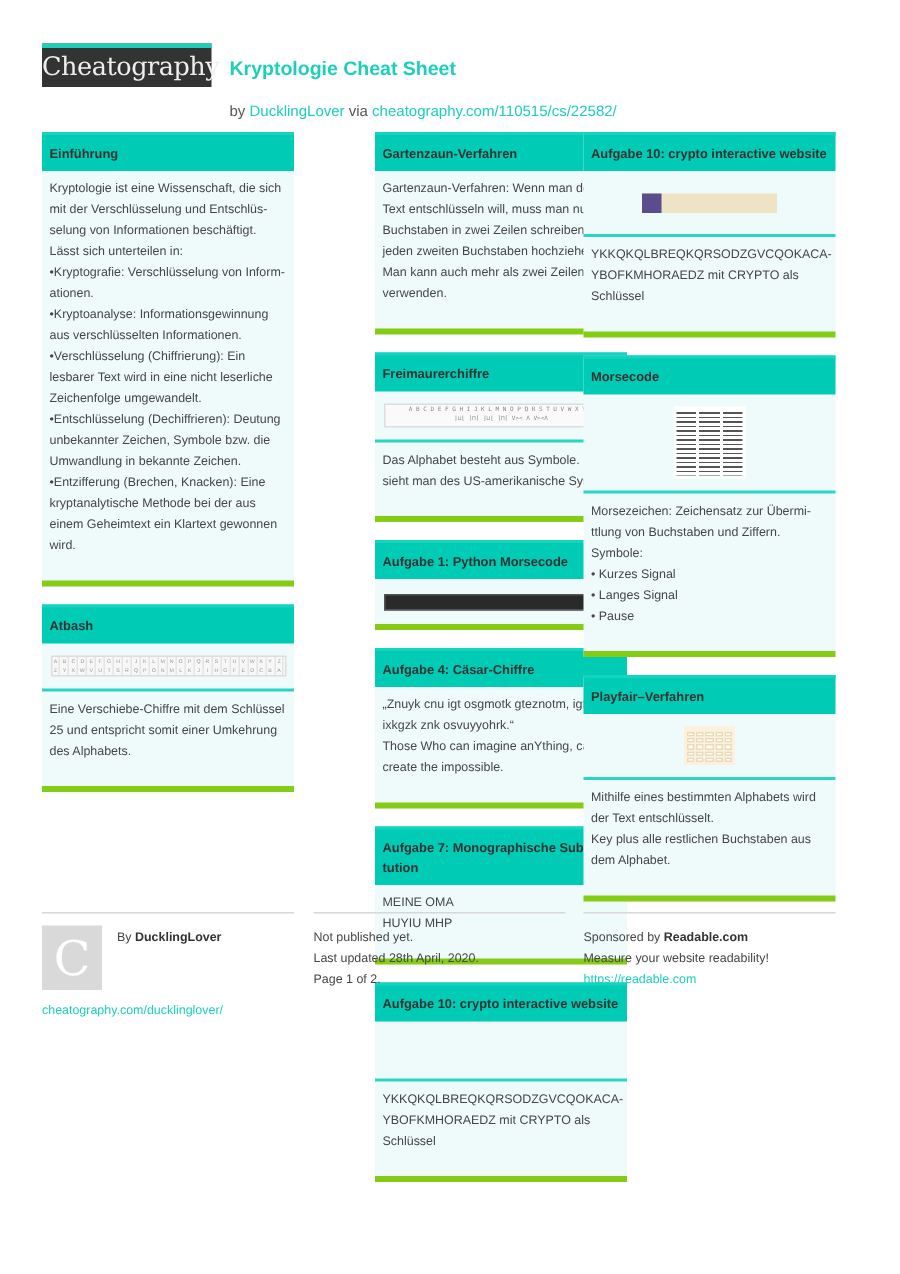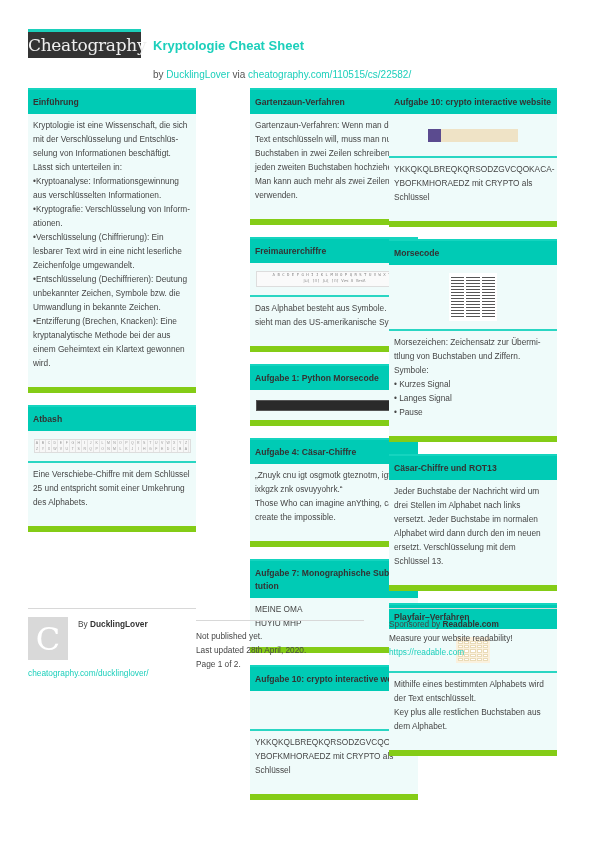--- a/index.html
+++ b/index.html
@@ -13,40 +13,40 @@
 
   .title { position: absolute; left: 153px; top: 38px; font-size: 13px; color: #1ccfbb; font-weight: bold; }
   .byline { position: absolute; left: 153px; top: 55px; font-size: 10px; color: #555; margin-top: 14px; }
   .byline a { color: #1ccfbb; text-decoration: none; }
 
   .col { position: absolute; top: 88px; width: 168px; }
   .col1 { left: 28px; }
   .col2 { left: 209px; margin-left: 41px; }
   .col3 { left: 389px; }
 
-  .box { background: #effbfa; border-bottom: 6px solid #84cc16; margin-bottom: 12px; }
+  .box { background: #effbfa; border-bottom: 4px solid #84cc16; margin-bottom: 12px; }
   .box-h { background: #00cbb5; color: #333333; font-weight: bold; font-size: 8.6px;
            padding: 6px 5px 5px 5px; line-height: 13px; border-top: 2px solid #15d4bf; }
   .box-b { font-size: 8.3px; line-height: 14px; padding: 4px 5px 17px 5px; color: #464646; }
   .box-img { padding: 8px 5px; border-bottom: 2px solid #2ad6c3; min-height: 14px; display:flex; justify-content:center; align-items:center; }
 
   .tbl { display: grid; grid-template-columns: repeat(26, 1fr); border: 1px solid #ddd; background: #f7f7f7; width: 155px; }
   .tbl div { font-size: 3.5px; color: #999; text-align: center; border-right: 1px solid #e4e4e4; line-height: 6px; }
 
   .mason { width: 155px; height: 14px; background: #fafafa; border: 1px solid #ddd; font-size: 4px; color: #888; line-height: 6px; overflow: hidden; text-align: center; font-family: "DejaVu Sans Mono", monospace; }
   .terminal { width: 155px; height: 9px; background: #2a2a2a; border: 1px solid #555; }
   .web { width: 90px; height: 13px; background: #efe3c6; display: flex; }
   .web .ic { width: 13px; height: 13px; background: #5b4b8f; }
   .morse { width: 48px; height: 48px; background: #fff; display: grid; grid-template-columns: repeat(3, 1fr); gap: 2px; padding: 2px; box-sizing: border-box; }
   .morse div { background: repeating-linear-gradient(#fff 0 2px, #555 2px 3px); }
   .playfair { width: 34px; height: 26px; background: #fbf1de; display: grid; grid-template-columns: repeat(5,1fr); gap: 1px; padding: 4px 2px 2px; box-sizing: border-box; }
   .playfair div { background: #fff; border: 1px solid #eadbb7; }
 
   .footer { position: absolute; top: 608px; width: 168px; border-top: 1px solid #d8d8d8; padding-top: 8px; font-size: 8.3px; line-height: 14px; color: #464646; }
-  .f1 { left: 28px; } .f2 { left: 196px; margin-top: 12px; } .f3 { left: 389px; }
+  .f1 { left: 28px; } .f2 { left: 209px; } .f3 { left: 389px; }
   .avatar { width: 40px; height: 43px; background: #d9d9d9; float: left; margin-right: 10px; display:flex; align-items:center; justify-content:center; color:#fff; font-family: "DejaVu Serif", serif; font-size: 32px; }
   .link { color: #1ccfbb; }
   b { color: #333; }
 </style>
 </head>
 <body>
 
 <div class="logo">
     <span>Cheatography</span>
   </div>
@@ -56,22 +56,22 @@
   <a>DucklingLover</a>
   <span>via</span>
   <a>cheatography.com/110515/cs/22582/</a>
 </div>
 
 <div class="col col1">
   <div class="box">
     <div class="box-h">Einführung</div>
     <div class="box-b">
       <div>Kryptologie ist eine Wissenschaft, die sich mit der Verschlüsselung und Entschlüs-selung von Informationen beschäftigt. Lässt sich unterteilen in:</div>
+      <div>•Kryptografie: Verschlüsselung von Inform-ationen.</div>
       <div>•Kryptoanalyse: Informationsgewinnung aus verschlüsselten Informationen.</div>
-      <div>•Kryptografie: Verschlüsselung von Inform-ationen.</div>
       <div>•Verschlüsselung (Chiffrierung): Ein lesbarer Text wird in eine nicht leserliche Zeichenfolge umgewandelt.</div>
       <div>•Entschlüsselung (Dechiffrieren): Deutung unbekannter Zeichen, Symbole bzw. die Umwandlung in bekannte Zeichen.</div>
       <div>•Entzifferung (Brechen, Knacken): Eine kryptanalytische Methode bei der aus einem Geheimtext ein Klartext gewonnen wird.</div>
     </div>
   </div>
   <div class="box">
     <div class="box-h">Atbash</div>
     <div class="box-img">
       <div class="tbl" id="atbash-tbl">
           <div>A</div>
@@ -195,24 +195,20 @@
     </div>
     <div class="box-b">
       <div>Morsezeichen: Zeichensatz zur Übermi-ttlung von Buchstaben und Ziffern.</div>
       <div>Symbole:</div>
       <div>• Kurzes Signal</div>
       <div>• Langes Signal</div>
       <div>• Pause</div>
     </div>
   </div>
   <div class="box">
-    <div class="box-h">Cäsar-Chiffre und ROT13</div>
-    <div class="box-b">Jeder Buchstabe der Nachricht wird um drei Stellen im Alphabet nach links versetzt. Jeder Buchstabe im normalen Alphabet wird dann durch den im neuen ersetzt. Verschlüsselung mit dem Schlüssel 13.</div>
-  </div>
-  <div class="box">
     <div class="box-h">Playfair–Verfahren</div>
     <div class="box-img">
       <div class="playfair" id="pf">
           <div></div>
           <div></div>
           <div></div>
           <div></div>
           <div></div>
           <div></div>
           <div></div>

